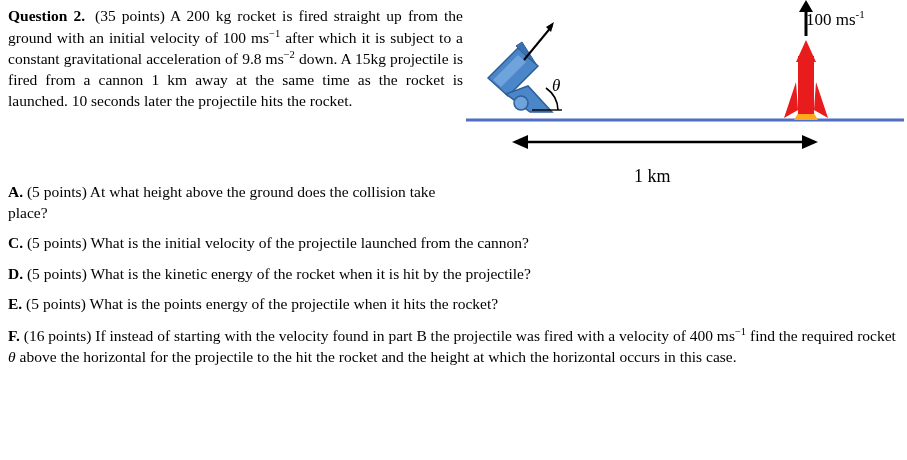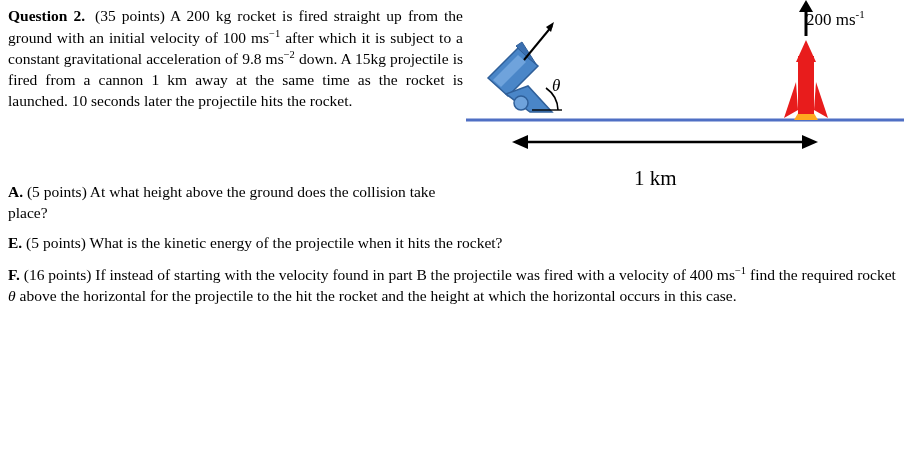--- a/index.html
+++ b/index.html
@@ -66,21 +66,21 @@
     left: 86px;
     top: 76px;
     font-size: 17px;
     font-style: italic;
     font-family: "Liberation Serif", serif;
   }
   .fig-label-dist {
     position: absolute;
     left: 168px;
     top: 166px;
-    font-size: 21px;
+    font-size: 18px;
   }
   
   .parts {
     position: absolute;
     left: 8px;
     top: 182px;
     width: 890px;
     font-size: 15.5px;
     line-height: 1.33;
   }
@@ -148,40 +148,50 @@
         <polygon points="340,0 333,12 347,12" fill="#000000"></polygon>
       </g>
 
       <g>
         <line x1="58" y1="142" x2="340" y2="142" stroke="#000000" stroke-width="2.5"></line>
         <polygon points="46,142 62,135 62,149" fill="#000000"></polygon>
         <polygon points="352,142 336,135 336,149" fill="#000000"></polygon>
       </g>
     </svg>
 
-    <div class="fig-label-vel"><span>200 ms</span><sup>-1</sup></div>
+    <div class="fig-label-vel"><span>100 ms</span><sup>-1</sup></div>
     <div class="fig-label-theta">θ</div>
     <div class="fig-label-dist">1 km</div>
   </div>
 
   <div class="parts">
 
     <div class="part part-ab">
       <span class="plabel">A.</span>
       <span>(5 points)</span>
       <span>At what height above the ground does the collision take place?</span>
     </div>
 
 
-
+    <div class="part part-f">
+      <span class="plabel">C.</span>
+      <span>(5 points)</span>
+      <span>What is the initial velocity of the projectile launched from the cannon?</span>
+    </div>
+
+    <div class="part part-f">
+      <span class="plabel">D.</span>
+      <span>(5 points)</span>
+      <span>What is the kinetic energy of the rocket when it is hit by the projectile?</span>
+    </div>
 
     <div class="part part-f">
       <span class="plabel">E.</span>
       <span>(5 points)</span>
-      <span>What is the kinetic energy of the projectile when it hits the rocket?</span>
+      <span>What is the points energy of the projectile when it hits the rocket?</span>
     </div>
 
     <div class="part part-f">
       <span class="plabel">F.</span>
       <span>(16 points)</span>
       <span>If instead of starting with the velocity found in part B the projectile was fired with a velocity of 400 ms</span><sup class="ex">−1</sup><span> find the required rocket </span><i class="var">θ</i><span> above the horizontal for the projectile to the hit the rocket and the height at which the horizontal occurs in this case.</span>
     </div>
 
   </div>
 

